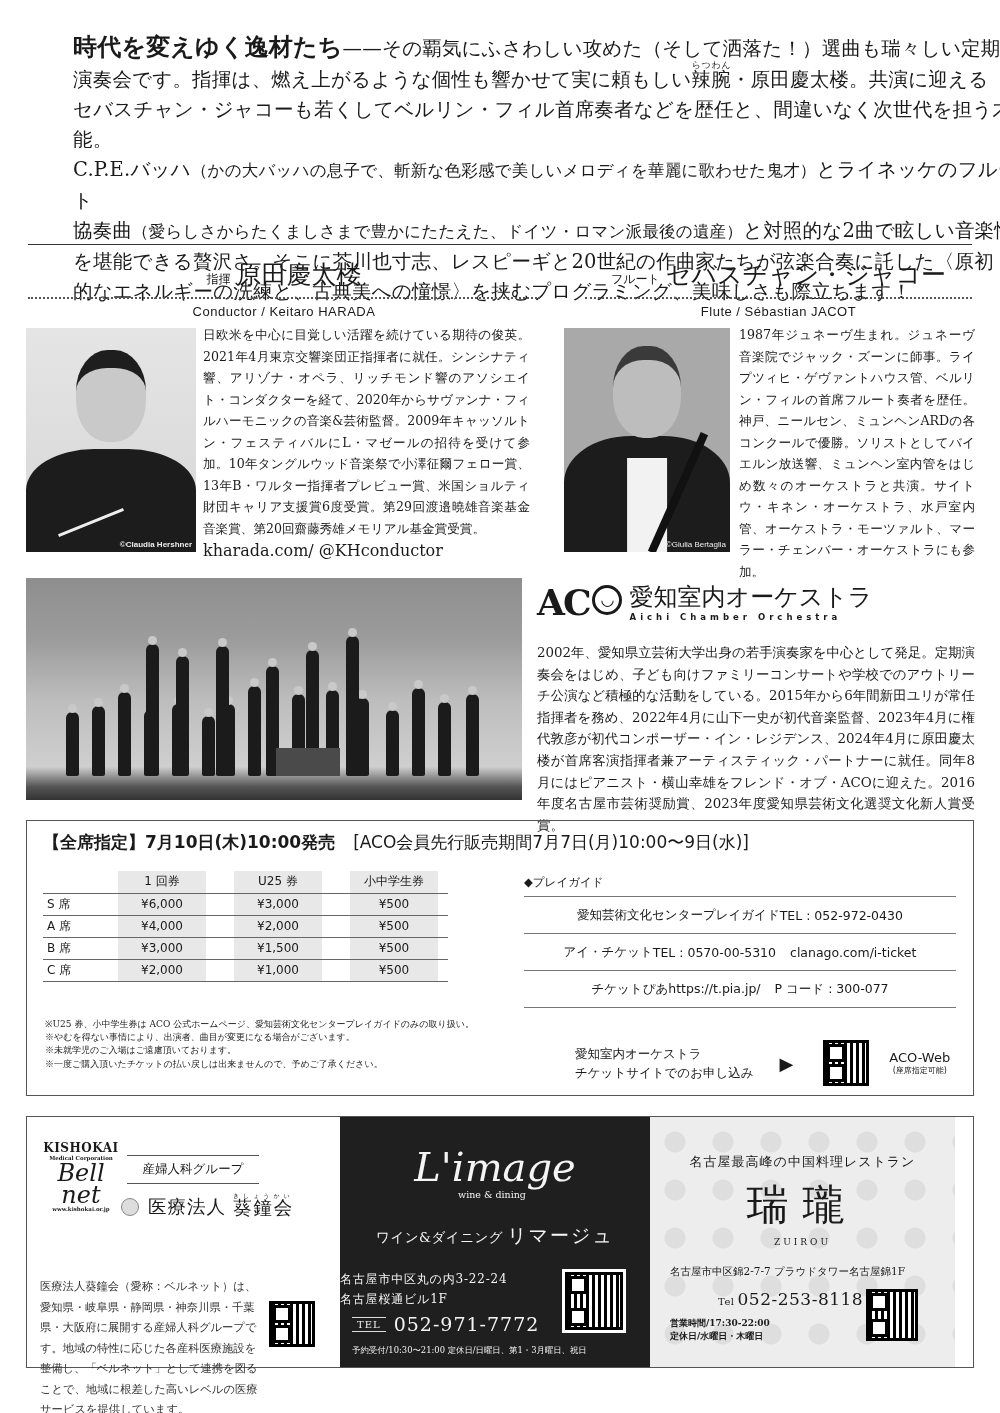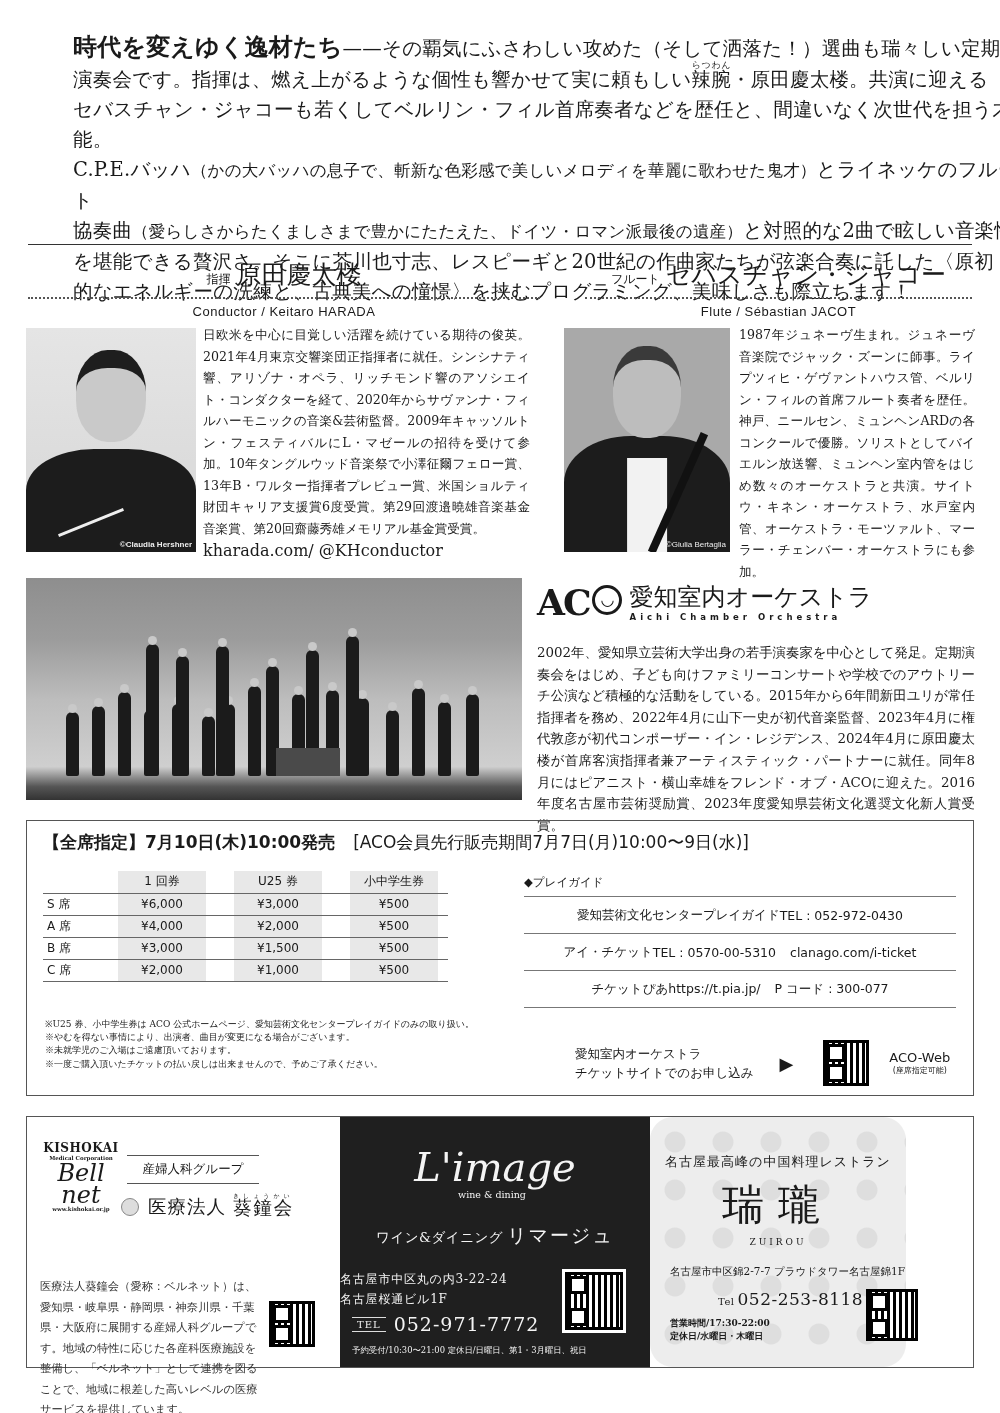--- a/index.html
+++ b/index.html
@@ -77,21 +77,21 @@
       #fff; border: 3px solid #000; position: relative; }
   .qr::before, .qr::after { content: ""; position: absolute; width: 12px; height: 12px; border: 3px solid #000; background: #fff; }
   .qr::before { top: 1px; left: 1px; }
   .qr::after { bottom: 1px; left: 1px; }
   .qr-box { background: #fff; padding: 3px; display: inline-block; }
 
   .ads { position: absolute; left: 26px; top: 1116px; width: 948px; height: 252px; border: 1.5px solid #555; display: flex; }
   .ad { position: relative; height: 100%; }
   #ad-bellnet { width: 313px; background: #fff; font-family: "DejaVu Sans", sans-serif; }
   #ad-limage { width: 310px; background: #1f1f1f; color: #f4f4f4; }
-  #ad-zuirou { width: 256px; background: #ededed; background-image: radial-gradient(circle at 25px 25px, #dedede 10px, transparent 11px); background-size: 48px 48px; border-radius: 23px; }
+  #ad-zuirou { width: 305px; background: #ededed; background-image: radial-gradient(circle at 25px 25px, #dedede 10px, transparent 11px); background-size: 48px 48px; }
 
   .bn-logo { position: absolute; left: 14px; top: 24px; width: 80px; text-align: center; font-family: "DejaVu Serif", serif; }
   .bn-logo .k { font-size: 12px; font-weight: bold; letter-spacing: 0.5px; }
   .bn-logo .mc { font-size: 5.5px; font-weight: bold; line-height: 7px; }
   .bn-logo .script { font-style: italic; font-size: 24px; line-height: 22px; }
   .bn-logo .url { font-size: 5.5px; font-weight: bold; }
   .bn-group { position: absolute; left: 100px; top: 38px; width: 132px; text-align: center; border-top: 1px solid #555; border-bottom: 1px solid #555; padding: 5px 0; font-size: 12.5px; }
   .bn-corp { position: absolute; left: 94px; top: 76px; display: flex; align-items: center; font-size: 18.5px; letter-spacing: 1px; }
   .bn-corp .seal { width: 18px; height: 18px; border-radius: 50%; border: 1px solid #888; background: #ddd; margin-right: 9px; }
   .bn-corp ruby rt { font-size: 6px; letter-spacing: 4px; }

